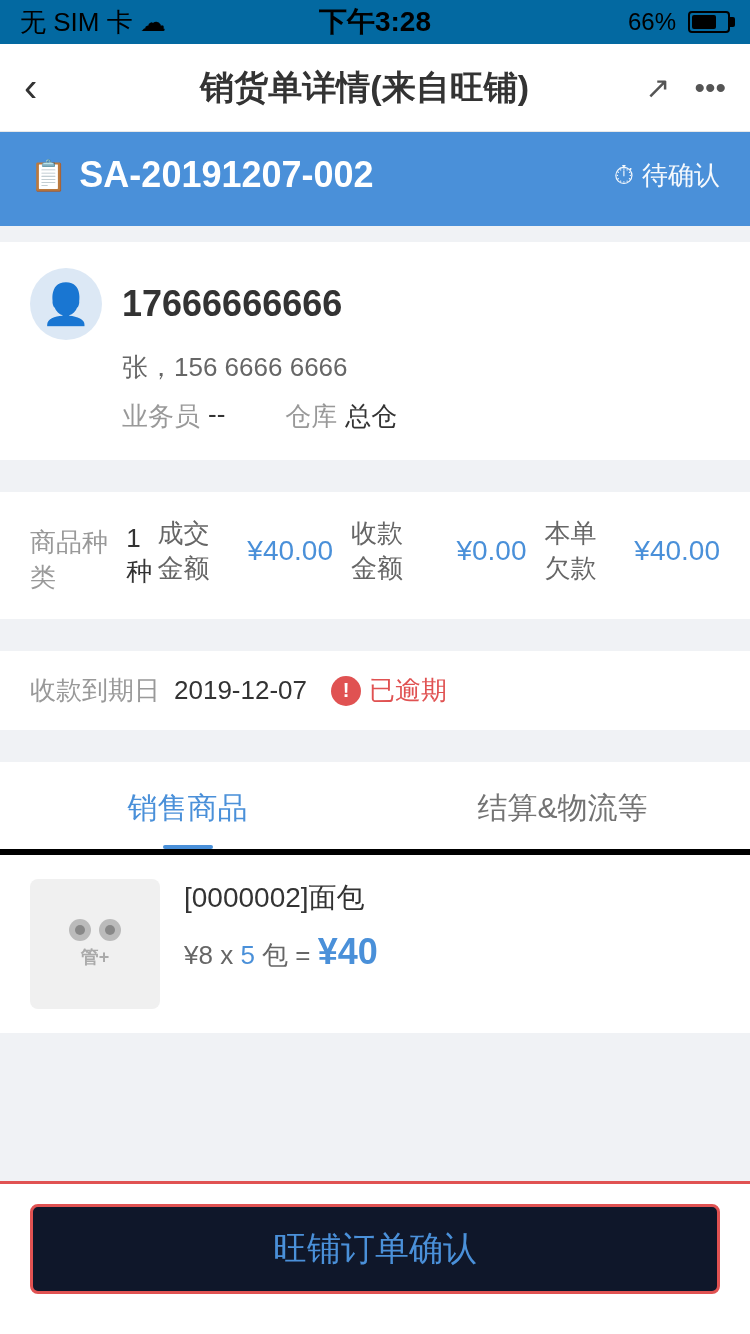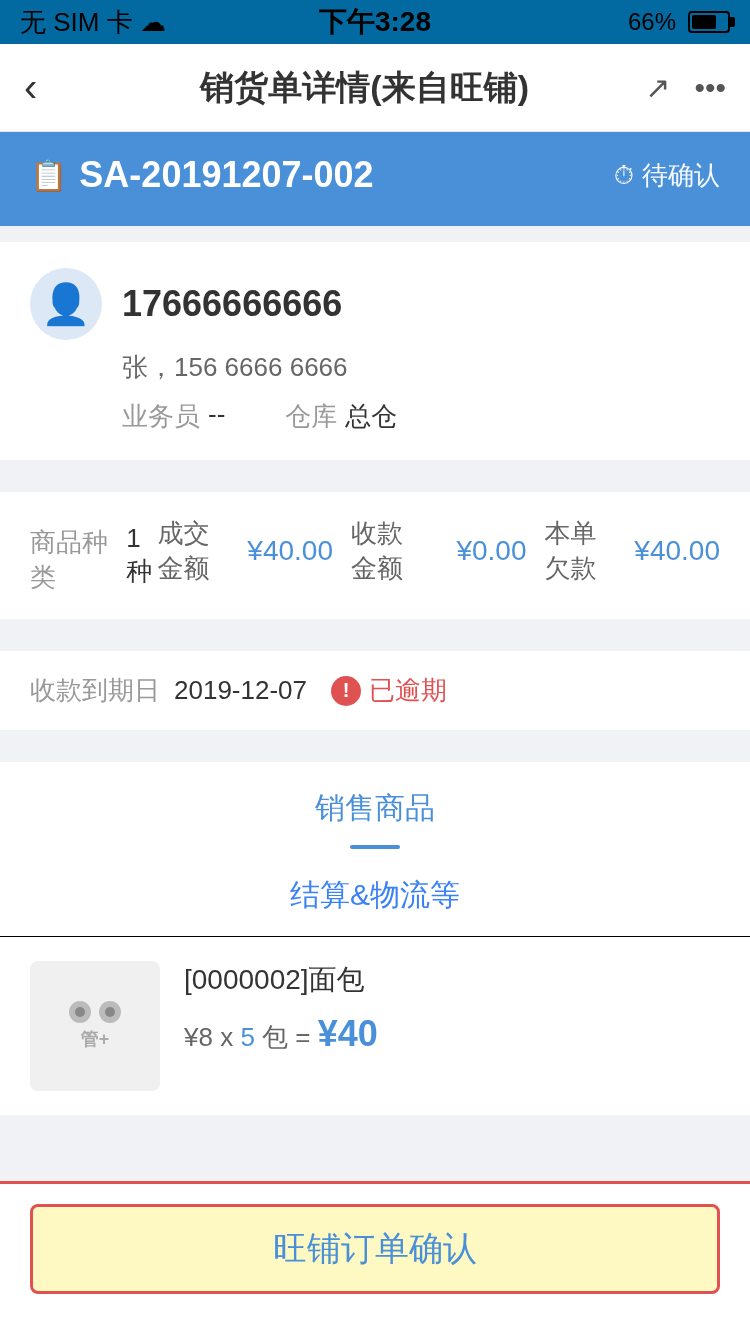--- a/index.html
+++ b/index.html
@@ -273,29 +273,28 @@
       flex-shrink: 0;
     }
 
     
     .tabs-container {
       background: #fff;
       margin-bottom: 0;
     }
     .tabs {
       display: flex;
-      border-bottom: 1px solid #000000;
-      flex-direction: column;
+      border-bottom: 6px solid #000000;
     }
     .tab {
       flex: 1;
       text-align: center;
       padding: 26px 0 20px;
       font-size: 30px;
-      color: #3b82f6;
+      color: #737373;
       position: relative;
       cursor: pointer;
     }
     .tab.active {
       color: #4A90D9;
     }
     .tab.active::after {
       content: '';
       position: absolute;
       bottom: 0;
@@ -391,21 +390,21 @@
       width: 750px;
       padding: 20px 30px 40px;
       background: #fff;
       border-top: 3px solid #E05252;
     }
     .confirm-btn {
       width: 100%;
       height: 90px;
       border: 3px solid #E05252;
       border-radius: 8px;
-      background: #fef9c3;
+      background: #0f172a;
       color: #4A90D9;
       font-size: 34px;
       font-weight: 500;
       cursor: pointer;
       display: flex;
       align-items: center;
       justify-content: center;
     }
 
     

